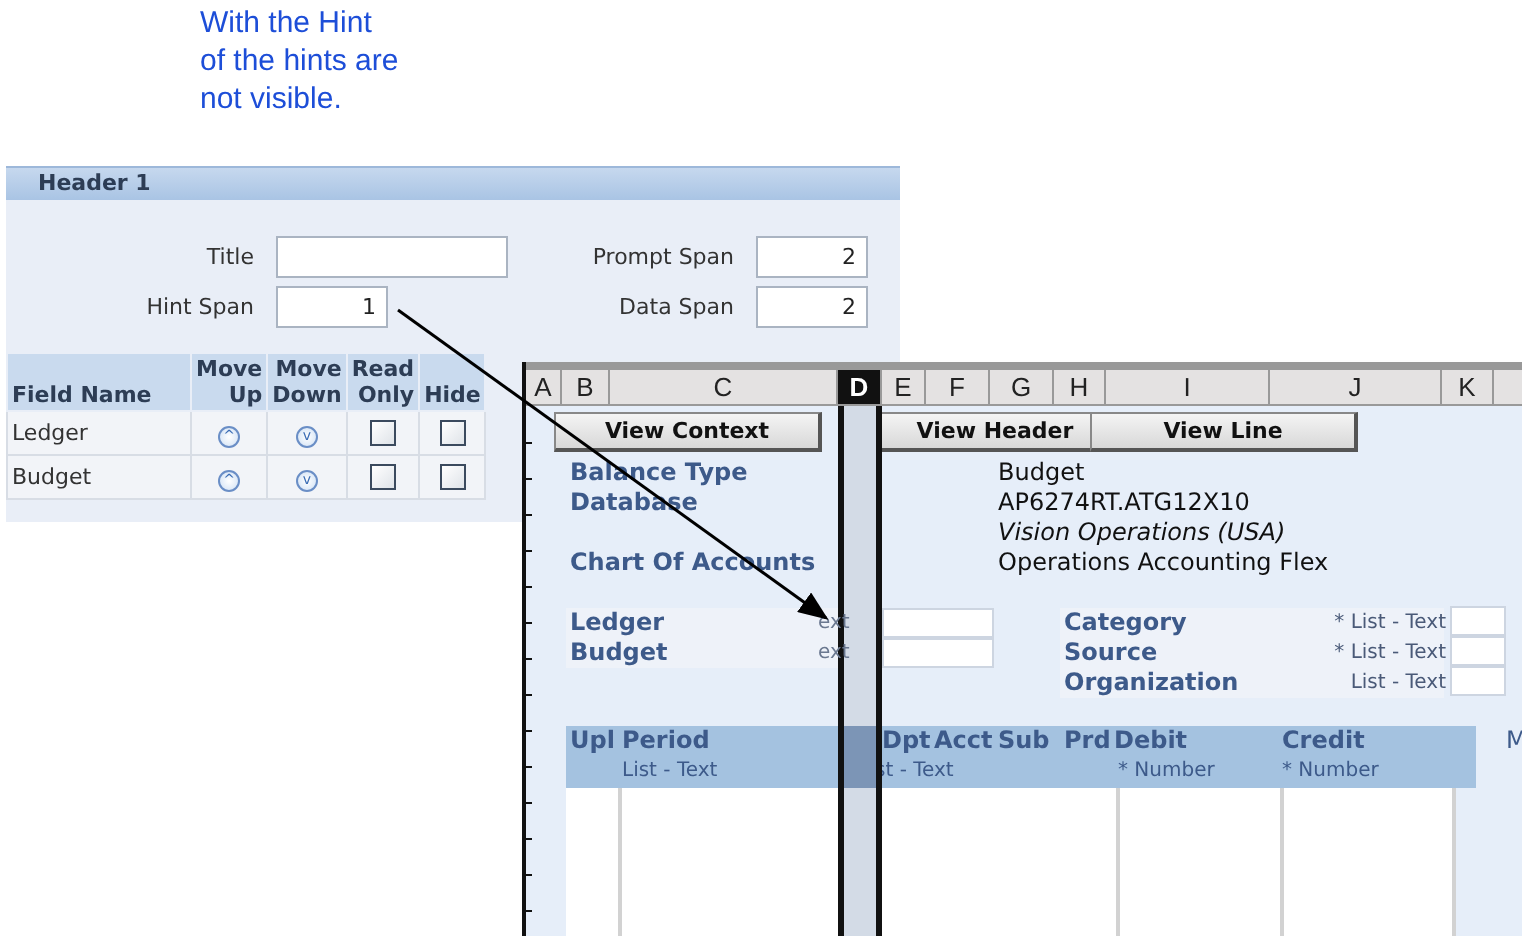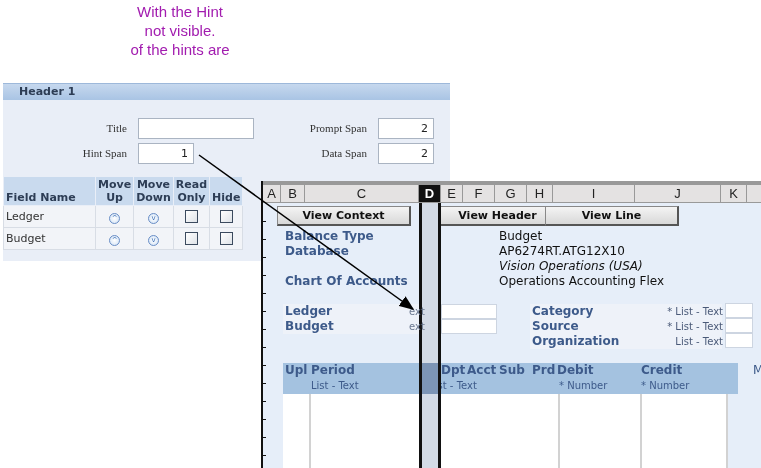--- a/index.html
+++ b/index.html
@@ -1,28 +1,28 @@
 <!DOCTYPE html>
 <html><head>
 <meta charset="utf-8">
 <style>
   * { box-sizing: border-box; margin: 0; padding: 0; }
   html, body { width: 761px; height: 468px; overflow: hidden; background: #ffffff; position: relative; font-family: "DejaVu Sans", sans-serif; }
 
-  .callout { position: absolute; left: 100px; top: 2px; width: 160px; text-align: center; font-family: "Liberation Sans", sans-serif; font-size: 15px; line-height: 19px; color: #a21caf; }
+  .callout { position: absolute; left: 100px; top: 2px; width: 160px; text-align: left; font-family: "Liberation Sans", sans-serif; font-size: 15px; line-height: 19px; color: #1d4ed8; }
 
   
   .panel { position: absolute; left: 3px; top: 83px; width: 447px; height: 178px; background: #e9eef7; }
   .panel-header { height: 17px; background: linear-gradient(#c6d8ee, #a9c4e4); border-top: 1px solid #9db8da; padding-left: 16px; font-size: 11px; font-weight: bold; color: #2d3d55; line-height: 16px; }
-  .frow { position: absolute; font-size: 11px; color: #333; font-family: Liberation Serif, serif; }
+  .frow { position: absolute; font-size: 11px; color: #333; }
   .flabel { position: absolute; text-align: right; }
   .finput { position: absolute; height: 21px; background: #fff; border: 1px solid #aab4c2; font-size: 11px; text-align: right; padding-right: 5px; line-height: 19px; color: #222; }
 
   .ftable { position: absolute; left: 0; top: 93px; border-collapse: collapse; font-size: 11px; }
-  .ftable th { background: #c9daee; color: #2d3d55; font-weight: bold; border: 1px solid #e9eef7; line-height: 13px; padding: 1px 2px; text-align: center; vertical-align: bottom; }
+  .ftable th { background: #c9daee; color: #2d3d55; font-weight: bold; border: 1px solid #e9eef7; line-height: 13px; padding: 1px 2px; text-align: right; vertical-align: bottom; }
   .ftable th.fn { text-align: left; padding-left: 2px; width: 92px; }
   .ftable td { background: #f2f4f8; border: 1px solid #d8dde5; height: 22px; text-align: center; color: #333; }
   .ftable td.name { text-align: left; padding-left: 2px; }
   .circ { display: inline-block; width: 11px; height: 11px; border-radius: 50%; border: 1px solid #6a8ec6; background: radial-gradient(#fff, #cfe0f4); font-size: 7px; line-height: 9px; color: #3b6db5; text-align: center; }
   .chk { display: inline-block; width: 13px; height: 13px; border: 1px solid #3b4a5e; background: linear-gradient(135deg, #fff, #dfe3e8); vertical-align: middle; }
 
   
   .sheet { position: absolute; left: 261px; top: 181px; width: 500px; height: 287px; background: #e6eef9; border-left: 2px solid #111; overflow: hidden; }
   .sheet::before { content: ""; position: absolute; left: 0; top: 0; right: 0; height: 4px; background: #999; }
   .colhdr { position: absolute; top: 4px; left: 0; height: 18px; display: flex; background: #e4e2e2; border-bottom: 1px solid #999; }
@@ -48,22 +48,22 @@
   .dcol { position: absolute; left: 156px; top: 22px; width: 22px; height: 270px; background: #d3dbe6; border-left: 3px solid #111; border-right: 3px solid #111; }
   .dcol-head { position: absolute; left: 156px; top: 182px; width: 22px; height: 31px; background: #7c95b6; border-left: 3px solid #111; border-right: 3px solid #111; }
 
   svg.arrow { position: absolute; left: 0; top: 0; pointer-events: none; }
 </style>
 </head>
 <body>
 
 <div class="callout">
   <div>With the Hint</div>
+  <div>of the hints are</div>
   <div>not visible.</div>
-  <div>of the hints are</div>
 </div>
 
 <div class="panel">
   <div class="panel-header">Header 1</div>
 
   <div class="flabel frow" style="left:40px; top:39px; width:84px;">Title</div>
   <div class="finput" style="left:135px; top:35px; width:116px;"></div>
 
   <div class="flabel frow" style="left:40px; top:64px; width:84px;">Hint Span</div>
   <div class="finput" style="left:135px; top:60px; width:56px;">1</div>

